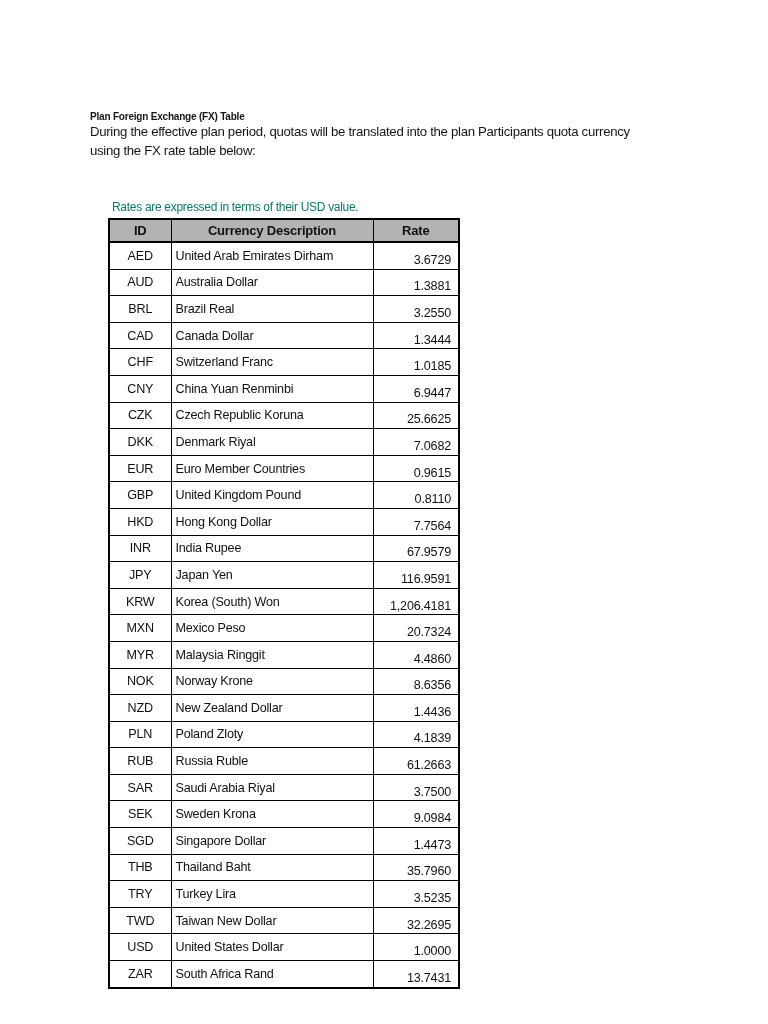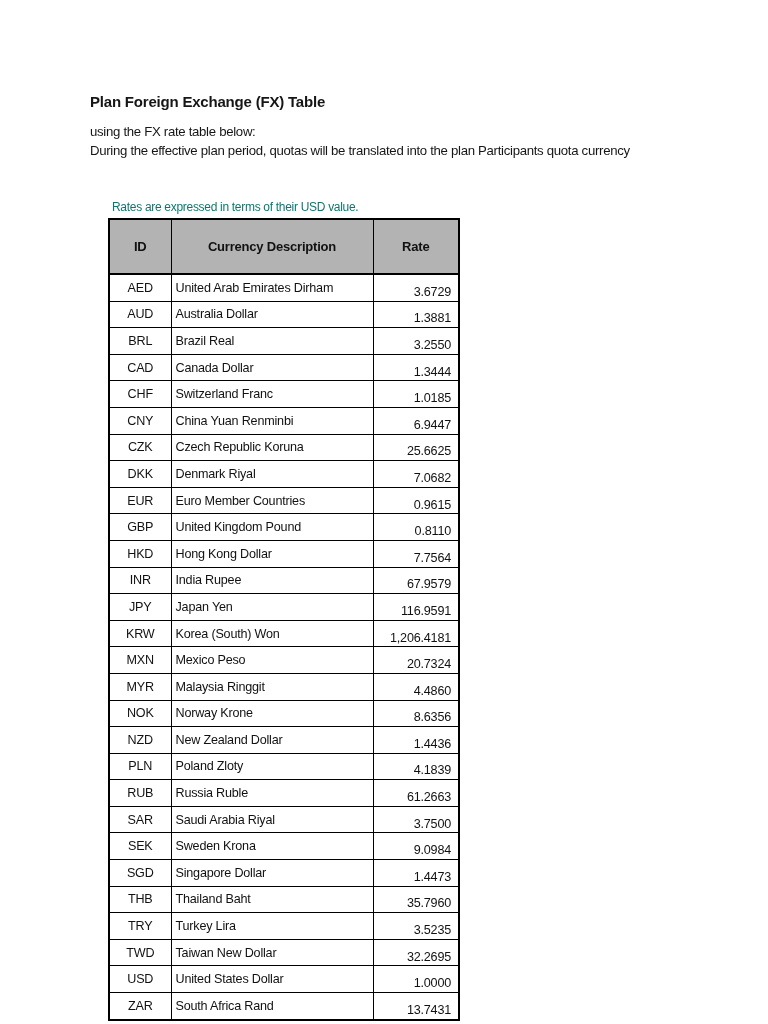--- a/index.html
+++ b/index.html
@@ -11,22 +11,22 @@
     width: 768px;
     height: 1024px;
     position: relative;
     font-family: "Liberation Sans", sans-serif;
     color: #1c1c1c;
     overflow: hidden;
   }
   .doc-title {
     position: absolute;
     left: 90px;
-    top: 93px;
-    font-size: 15px;
+    top: 111px;
+    font-size: 10px;
     font-weight: bold;
     letter-spacing: -0.2px;
     margin: 0;
     color: #161616;
   }
   .intro {
     position: absolute;
     left: 90px;
     top: 122px;
     font-size: 13.2px;
@@ -52,21 +52,21 @@
     border-collapse: collapse;
     table-layout: fixed;
     border: 2px solid #000;
   }
   table.fx th {
     border: 1px solid #000;
     border-bottom-width: 2px;
     font-size: 13px;
     font-weight: bold;
     height: 19px;
-    padding: 17px;
+    padding: 1px;
     text-align: center;
     letter-spacing: -0.2px;
     color: #111;
   }
   table.fx td {
     border: 1px solid #000;
     font-size: 12.6px;
     height: 17.6px;
     padding: 0 5px;
     letter-spacing: -0.2px;
@@ -82,22 +82,22 @@
   col.w-rate { width: 86px; }
 </style>
 </head>
 <body>
 
 <div>
 
   <h1 class="doc-title">Plan Foreign Exchange (FX) Table</h1>
 
   <p class="intro">
+    <span>During the effective plan period, quotas will be translated into the plan Participants quota currency</span>
     <span>using the FX rate table below:</span>
-    <span>During the effective plan period, quotas will be translated into the plan Participants quota currency</span>
   </p>
 
   <div class="table-caption">Rates are expressed in terms of their USD value.</div>
 
   <table class="fx">
     <colgroup>
       <col class="w-id">
         <col class="w-desc">
         <col class="w-rate">
     </colgroup>

